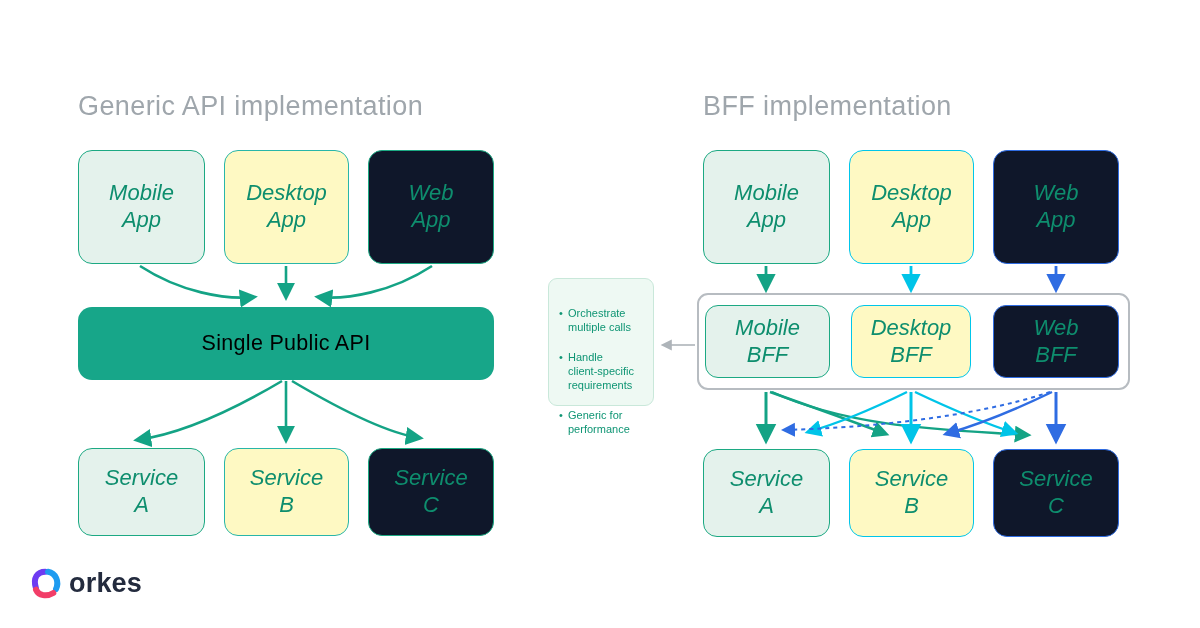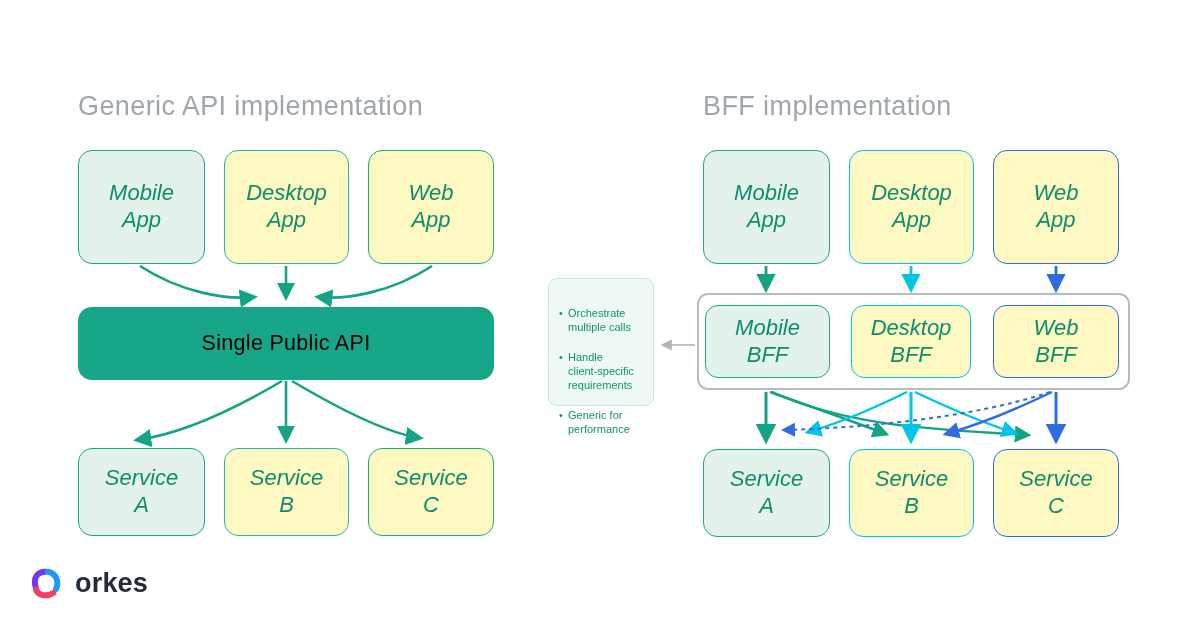--- a/index.html
+++ b/index.html
@@ -4,36 +4,36 @@
 <style>
   html,body{margin:0;padding:0;background:#ffffff;}
   body{width:1200px;height:628px;font-family:"Liberation Sans",sans-serif;}
   .canvas{position:relative;width:1200px;height:628px;background:#ffffff;overflow:hidden;}
   .abs{position:absolute;box-sizing:border-box;}
   .title{font-size:27px;color:#9FA6AC;text-align:left;letter-spacing:.4px;z-index:2;}
   .box{border-radius:14px;border:1.6px solid #1CA983;display:flex;align-items:center;justify-content:center;
        text-align:center;color:#0E8E6E;font-size:22px;line-height:1.22;white-space:pre-line;z-index:2;font-style:italic;}
   .fill-green{background:#E4F2EC;}
   .fill-cyan{background:#fef9c3;}
-  .fill-blue{background:#fef9c3;}
+  .fill-blue{background:#0f172a;}
   .border-green{border-color:#1CA983;}
   .border-teal{border-color:#28B6A9;}
   .border-cyan{border-color:#00C6EA;}
   .border-blue{border-color:#2F6CE2;}
   .api-box{background:#17A689;border:none;border-radius:14px;display:flex;align-items:center;justify-content:center;
            color:#000000;font-size:21.5px;letter-spacing:.3px;z-index:2;}
   .bff-container{background:#ffffff;border:2px solid #B7BCC1;border-radius:11px;z-index:2;}
   .bff-box{border-radius:13px;}
   .annotation{background:#EEF9F3;border:1px solid #C9E8DA;border-radius:9px;padding:12px 8px 8px 10px;z-index:2;}
   .annotation ul{margin:0;padding:0;list-style:none;}
   .annotation li{position:relative;padding-left:9px;margin-bottom:8px;font-size:11px;line-height:1.27;
                  color:#0F9574;white-space:pre-line;margin-top:16px;}
   .annotation li::before{content:"\2022";position:absolute;left:0;top:0;}
   svg.arrows{position:absolute;left:0;top:0;z-index:1;}
-  .logo{position:absolute;left:30px;top:567px;display:flex;align-items:center;gap:13px;z-index:2;}
+  .logo{position:absolute;left:30px;top:567px;display:flex;align-items:center;gap:7px;z-index:2;}
   .logo-text{font-size:27px;font-weight:700;color:#232B3E;letter-spacing:.2px;}
 </style>
 </head>
 <body>
 
 <div class="canvas">
 
   <svg class="arrows" width="1200" height="628" viewBox="0 0 1200 628">
     <defs>
       <marker id="m-green" markerWidth="8" markerHeight="8" refX="5.5" refY="3.5" orient="auto">

